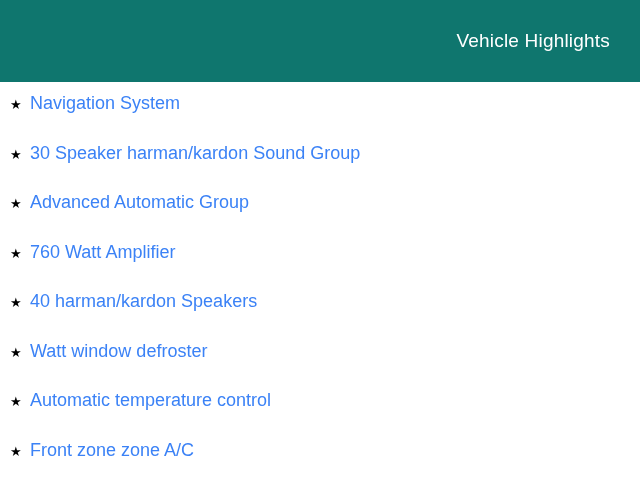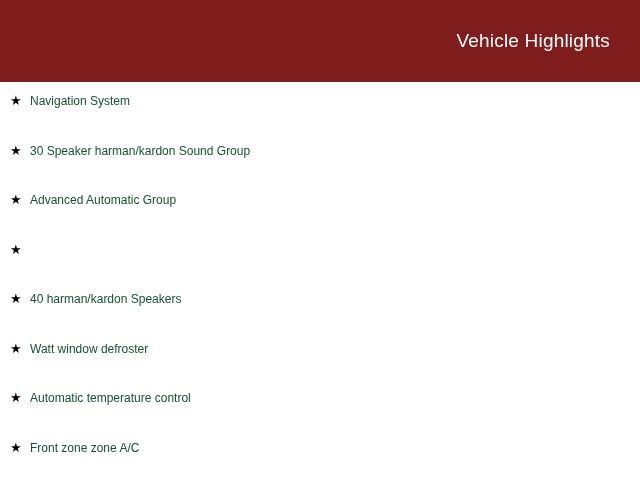--- a/index.html
+++ b/index.html
@@ -15,21 +15,21 @@
   }
   .page {
     position: relative;
     width: 640px;
     height: 480px;
     background: #ffffff;
     box-sizing: border-box;
   }
   .header {
     height: 82px;
-    background: #7f1d1d;
+    background: #0f766e;
     display: flex;
     align-items: center;
     justify-content: flex-end;
     box-sizing: border-box;
     padding-right: 30px;
     padding-left: 15px;
   }
   .header-title {
     color: #ffffff;
     font-size: 19px;
@@ -53,22 +53,22 @@
     width: 22px;
     flex: 0 0 22px;
     color: #000000;
     font-size: 13px;
     line-height: 1;
     text-align: left;
     padding-left: 2px;
     box-sizing: border-box;
   }
   .item-label {
-    color: #14532d;
-    font-size: 12px;
+    color: #3b82f6;
+    font-size: 18px;
     line-height: 1;
     white-space: nowrap;
   }
 </style>
 </head>
 <body>
 
 <div class="page">
 
   <div class="header">
@@ -87,20 +87,21 @@
       <span class="item-label">30 Speaker harman/kardon Sound Group</span>
     </li>
 
     <li class="highlight-item">
       <span class="bullet">★</span>
       <span class="item-label">Advanced Automatic Group</span>
     </li>
 
     <li class="highlight-item">
       <span class="bullet">★</span>
+      <span class="item-label">760 Watt Amplifier</span>
     </li>
 
     <li class="highlight-item">
       <span class="bullet">★</span>
       <span class="item-label">40 harman/kardon Speakers</span>
     </li>
 
     <li class="highlight-item">
       <span class="bullet">★</span>
       <span class="item-label">Watt window defroster</span>

